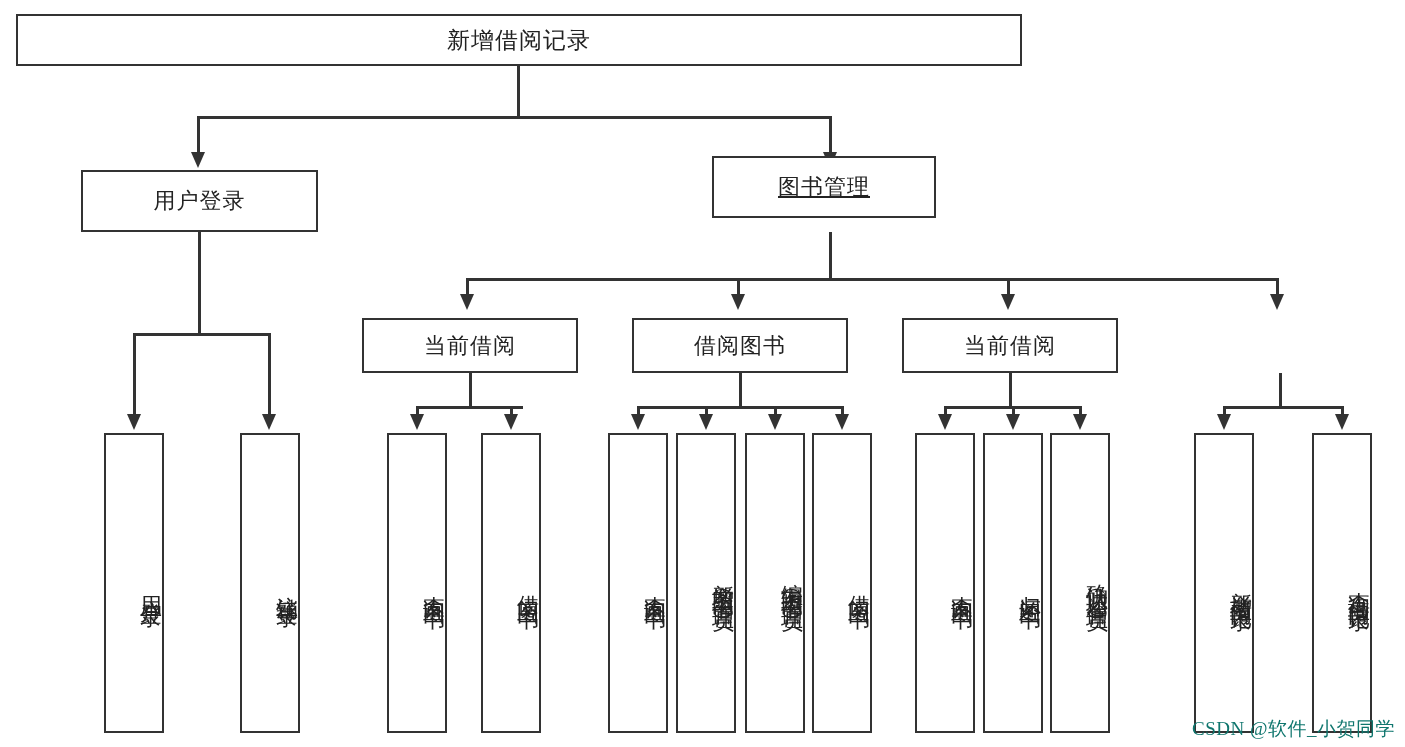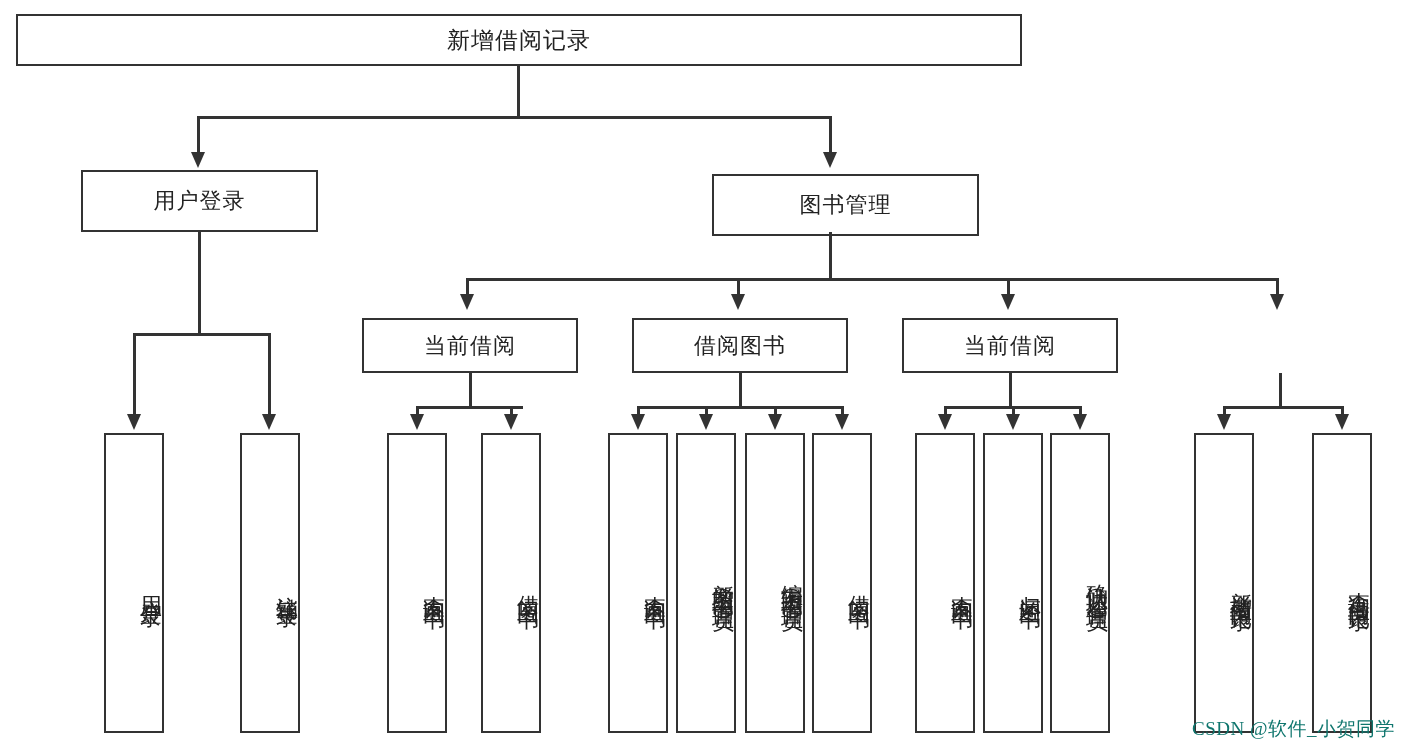--- a/index.html
+++ b/index.html
@@ -79,21 +79,21 @@
 
   <div class="ln vline" style="left:517px;top:66px;height:51px;"></div>
   <div class="ln hline" style="left:197px;top:116px;width:635px;"></div>
   <div class="ln vline" style="left:197px;top:116px;height:40px;"></div>
   <div class="arrow" style="left:191px;top:152px;"></div>
   <div class="ln vline" style="left:829px;top:116px;height:40px;"></div>
   <div class="arrow" style="left:823px;top:152px;"></div>
 
   <div class="node h" style="left:81px;top:170px;width:237px;height:62px;">用户登录</div>
 
-  <div class="node h" style="left:712px;top:174px;width:267px;height:62px;">图书管理</div>
+  <div class="node h" style="left:712px;top:156px;width:224px;height:62px;text-decoration:underline;">图书管理</div>
 
   <div class="ln vline" style="left:198px;top:232px;height:103px;"></div>
   <div class="ln hline" style="left:133px;top:333px;width:137px;"></div>
   <div class="ln vline" style="left:133px;top:333px;height:84px;"></div>
   <div class="arrow" style="left:127px;top:414px;"></div>
   <div class="ln vline" style="left:268px;top:333px;height:84px;"></div>
   <div class="arrow" style="left:262px;top:414px;"></div>
 
   <div class="ln vline" style="left:829px;top:232px;height:48px;"></div>
   <div class="ln hline" style="left:466px;top:278px;width:812px;"></div>

